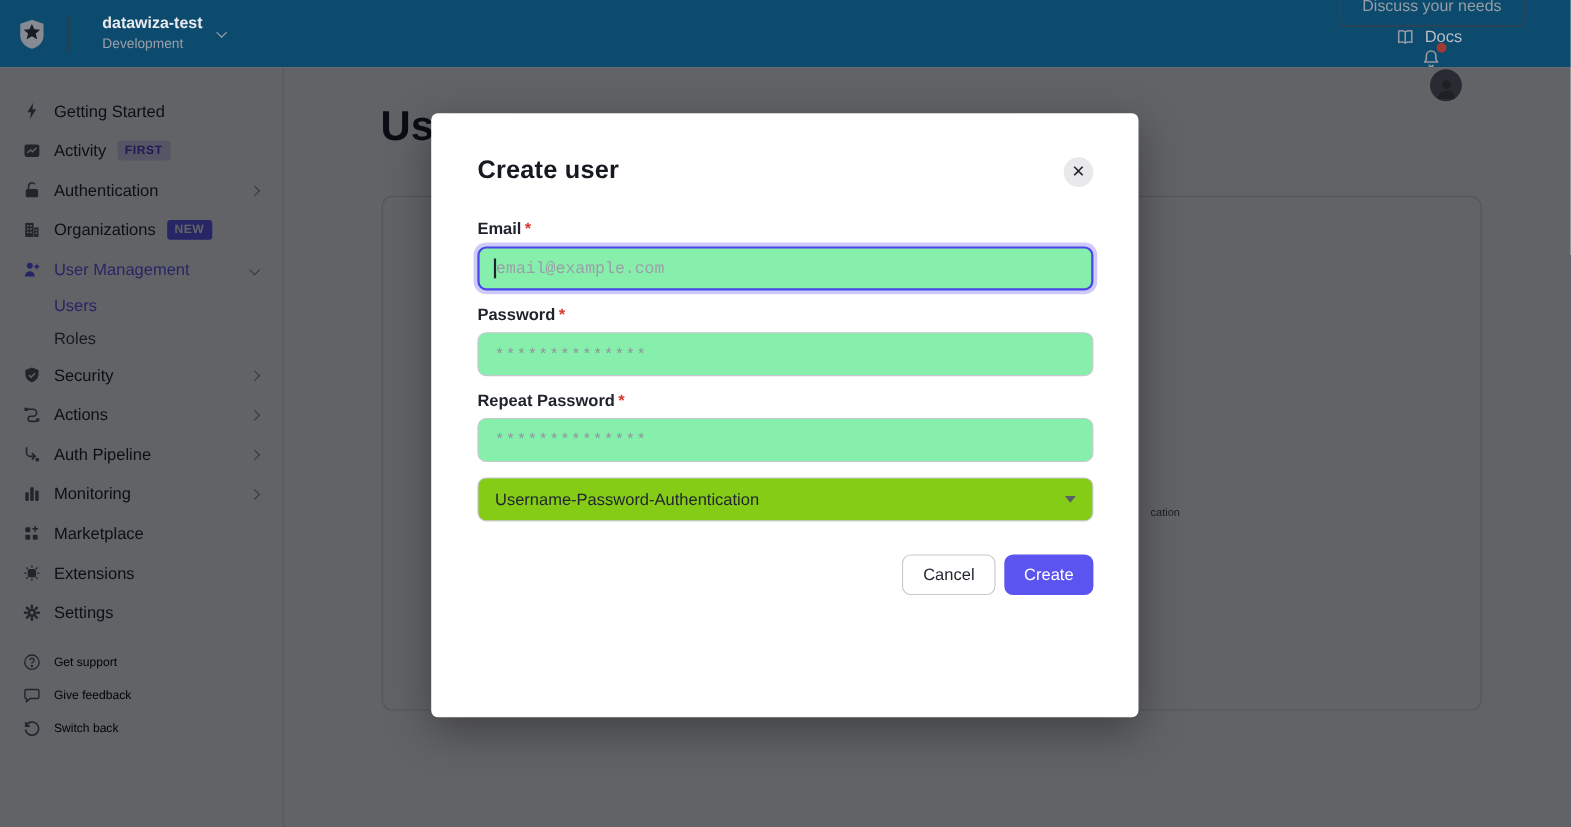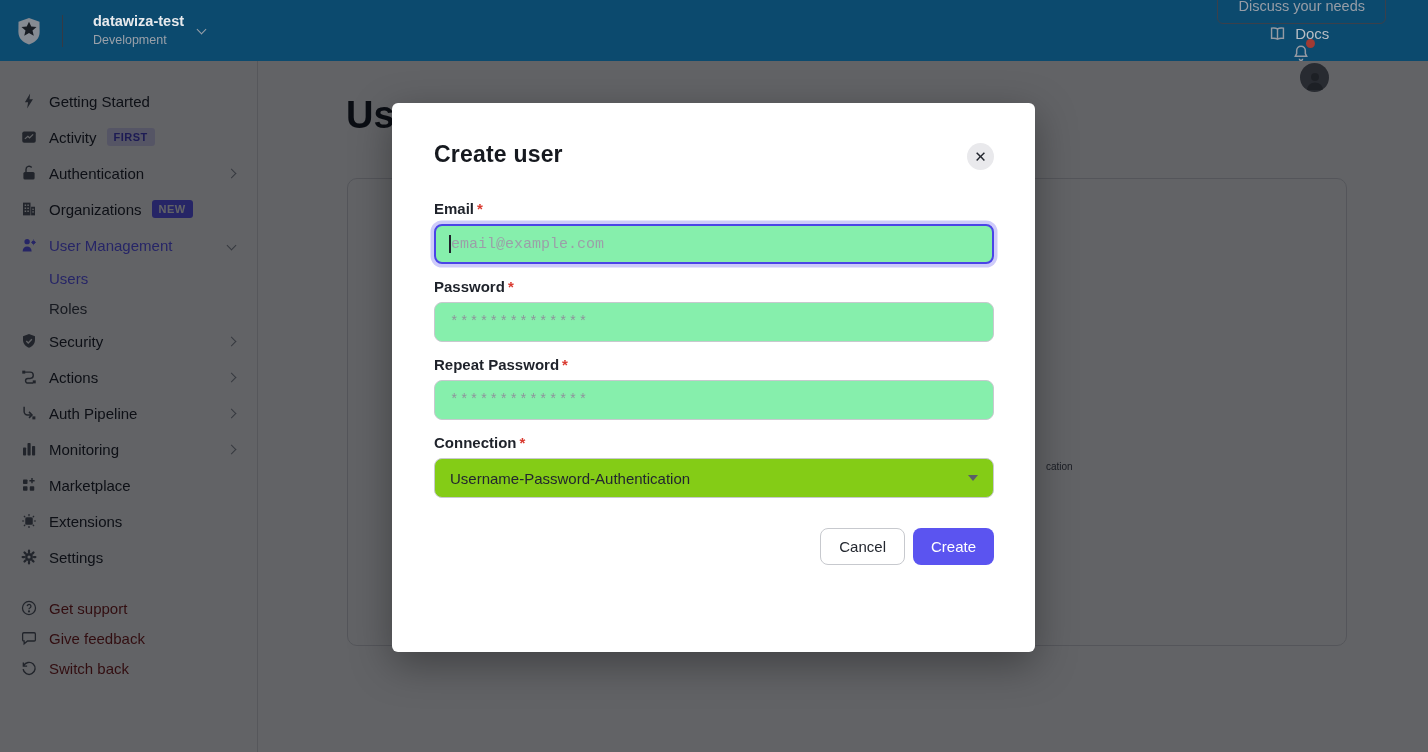--- a/index.html
+++ b/index.html
@@ -50,21 +50,21 @@
   .nav-icon svg { width:18px; height:18px; }
   .nav-label { white-space:nowrap; }
   .nav-item .chev { color:#8b9098; margin-left:auto; margin-right:6px; }
   .nav-item.active, .nav-item.active .nav-icon { color:#635dff; }
   .sub-item { height:30px; display:flex; align-items:center; padding-left:49px; font-size:15px; color:#3c414a; cursor:pointer; }
   .sub-item.active { color:#635dff; }
   .badge { font-size:11px; font-weight:700; letter-spacing:.5px; border-radius:3px; padding:3px 7px; margin-left:10px; }
   .badge-first { background:#dedafb; color:#4a43cf; }
   .badge-new { background:#635dff; color:#fff; }
   .sidebar-footer { margin-top:12px; }
-  .footer-item { height:30px; display:flex; align-items:flex-end; padding-left:20px; font-size:15px; color:#7f1d1d; cursor:pointer; }
+  .footer-item { height:30px; display:flex; align-items:center; padding-left:20px; font-size:11px; color:#000000; cursor:pointer; }
   .footer-item .nav-icon { color:#555b64; }
 
   
   .main { position:absolute; top:61px; left:258px; width:1170px; height:691px; background:#fff; z-index:1; }
   .page-title { position:absolute; left:88px; top:33px; font-size:38px; font-weight:700; color:#1a1e26; }
   .empty-card {
     position:absolute; left:89px; top:117px; width:1000px; height:468px;
     border:1px solid #dadbdf; border-radius:10px; background:#fff;
   }
   .truncated-frag { position:absolute; left:698px; top:282px; font-size:10px; color:#444952; }
@@ -385,23 +385,20 @@
   </div>
 
   <div class="field">
     <div class="field-label">
       <span>Repeat Password</span><span class="req" style="color: rgb(217, 58, 48);">*</span>
     </div>
     <input class="text-input pw-input" type="text" placeholder="**************" style="">
   </div>
 
   <div class="field">
-    <div class="field-label">
-      <span>Connection</span><span class="req" style="color: rgb(217, 58, 48);">*</span>
-    </div>
     <div class="select-box">
       <span>Username-Password-Authentication</span>
       <span class="select-caret"></span>
     </div>
   </div>
 
   <div class="modal-actions">
     <button class="btn btn-cancel">Cancel</button>
     <button class="btn btn-create" style="background: rgb(91, 84, 240);">Create</button>
   </div>

